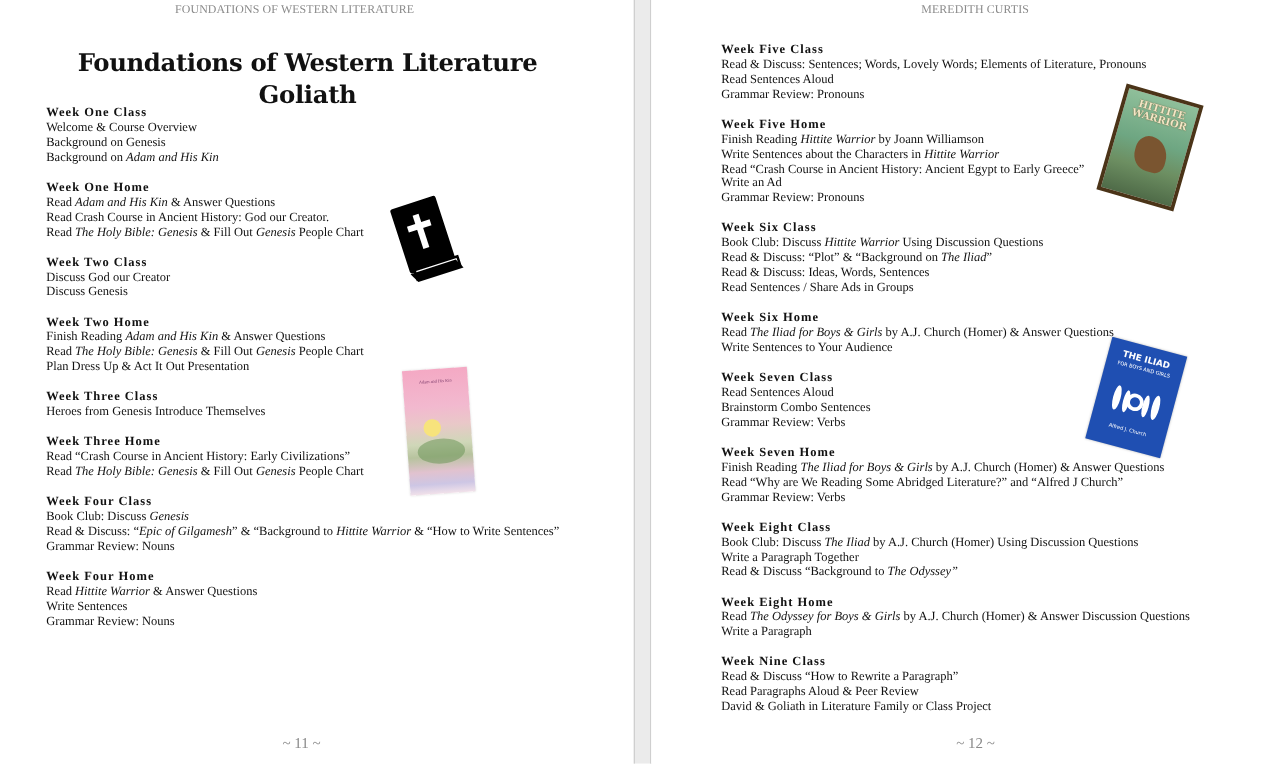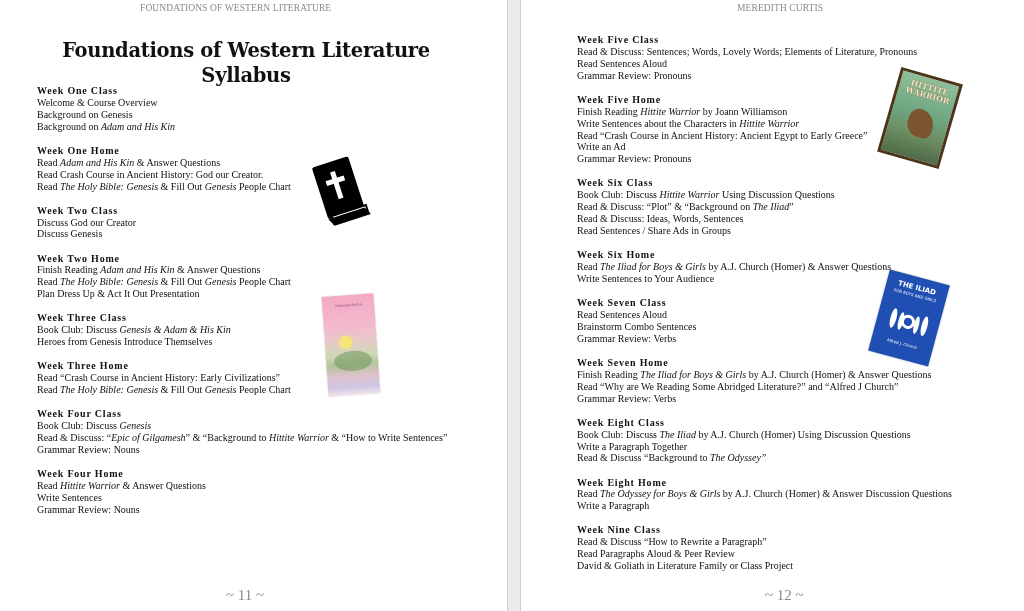--- a/index.html
+++ b/index.html
@@ -20,21 +20,21 @@
     border-left: 1px solid #cfcfcf; border-right: 1px solid #cfcfcf;
     box-sizing: border-box;
   }
   .running-header {
     position: absolute; top: 3px; font-size: 9.5px; color: #8a8a8a;
     letter-spacing: 0.1px; white-space: nowrap;
   }
   #page-left .running-header { left: 140px; }
   #page-right .running-header { left: 216px; }
   .page-number {
-    position: absolute; font-size: 15px; color: #8a8a8a; white-space: nowrap;
+    position: absolute; font-size: 12px; color: #8a8a8a; white-space: nowrap;
   }
   #page-left .page-number { left: 226px; top: 587px; }
   #page-right .page-number { left: 244px; top: 587px; }
   .doc-title {
     position: absolute; left: 0; width: 492px; top: 38px; text-align: center;
     font-family: "DejaVu Serif", "Liberation Serif", serif;
     font-weight: bold; font-size: 19.5px; line-height: 25px; color: #111;
     letter-spacing: -0.3px;
   }
   .content {
@@ -114,21 +114,21 @@
     font-size: 4px; color: #fff; font-family: "DejaVu Sans", sans-serif;
   }
 </style>
 </head>
 <body>
 
 <div class="page" id="page-left">
   <div class="running-header">FOUNDATIONS OF WESTERN LITERATURE</div>
   <div class="doc-title">
     <div>Foundations of Western Literature</div>
-    <div>Syllabus</div>
+    <div>Goliath</div>
   </div>
   <div class="content">
       <div class="section">
         <div class="section-heading">Week One Class</div>
         <div class="line"><span>Welcome &amp; Course Overview</span></div>
         <div class="line"><span>Background on Genesis</span></div>
         <div class="line"><span>Background on </span><span class="run-italic">Adam and His Kin</span></div>
       </div>
       <div class="section">
         <div class="section-heading">Week One Home</div>
@@ -142,21 +142,20 @@
         <div class="line"><span>Discuss Genesis</span></div>
       </div>
       <div class="section">
         <div class="section-heading">Week Two Home</div>
         <div class="line"><span>Finish Reading </span><span class="run-italic">Adam and His Kin</span><span> &amp; Answer Questions</span></div>
         <div class="line"><span>Read </span><span class="run-italic">The Holy Bible: Genesis</span><span> &amp; Fill Out </span><span class="run-italic">Genesis</span><span> People Chart</span></div>
         <div class="line"><span>Plan Dress Up &amp; Act It Out Presentation</span></div>
       </div>
       <div class="section">
         <div class="section-heading">Week Three Class</div>
-        <div class="line"><span>Book Club: Discuss </span><span class="run-italic">Genesis &amp; Adam &amp; His Kin</span></div>
         <div class="line"><span>Heroes from Genesis Introduce Themselves</span></div>
       </div>
       <div class="section">
         <div class="section-heading">Week Three Home</div>
         <div class="line"><span>Read “Crash Course in Ancient History: Early Civilizations”</span></div>
         <div class="line"><span>Read </span><span class="run-italic">The Holy Bible: Genesis</span><span> &amp; Fill Out </span><span class="run-italic">Genesis</span><span> People Chart</span></div>
       </div>
       <div class="section">
         <div class="section-heading">Week Four Class</div>
         <div class="line"><span>Book Club: Discuss </span><span class="run-italic">Genesis</span></div>

